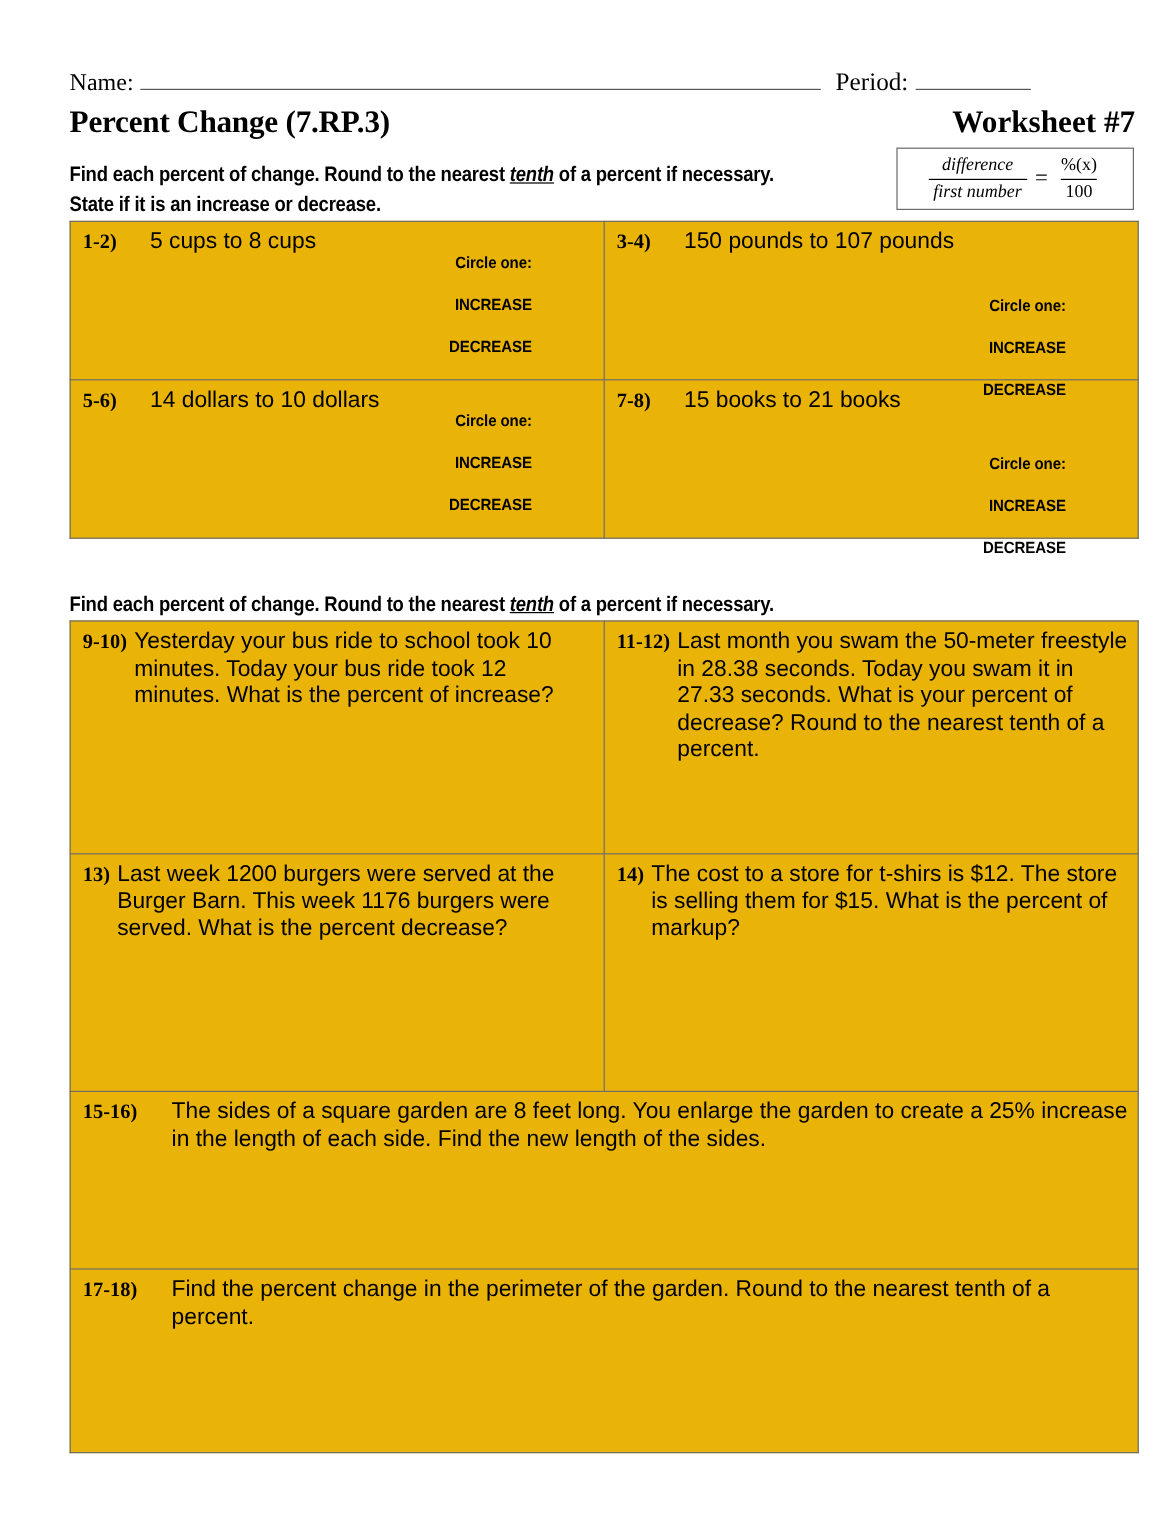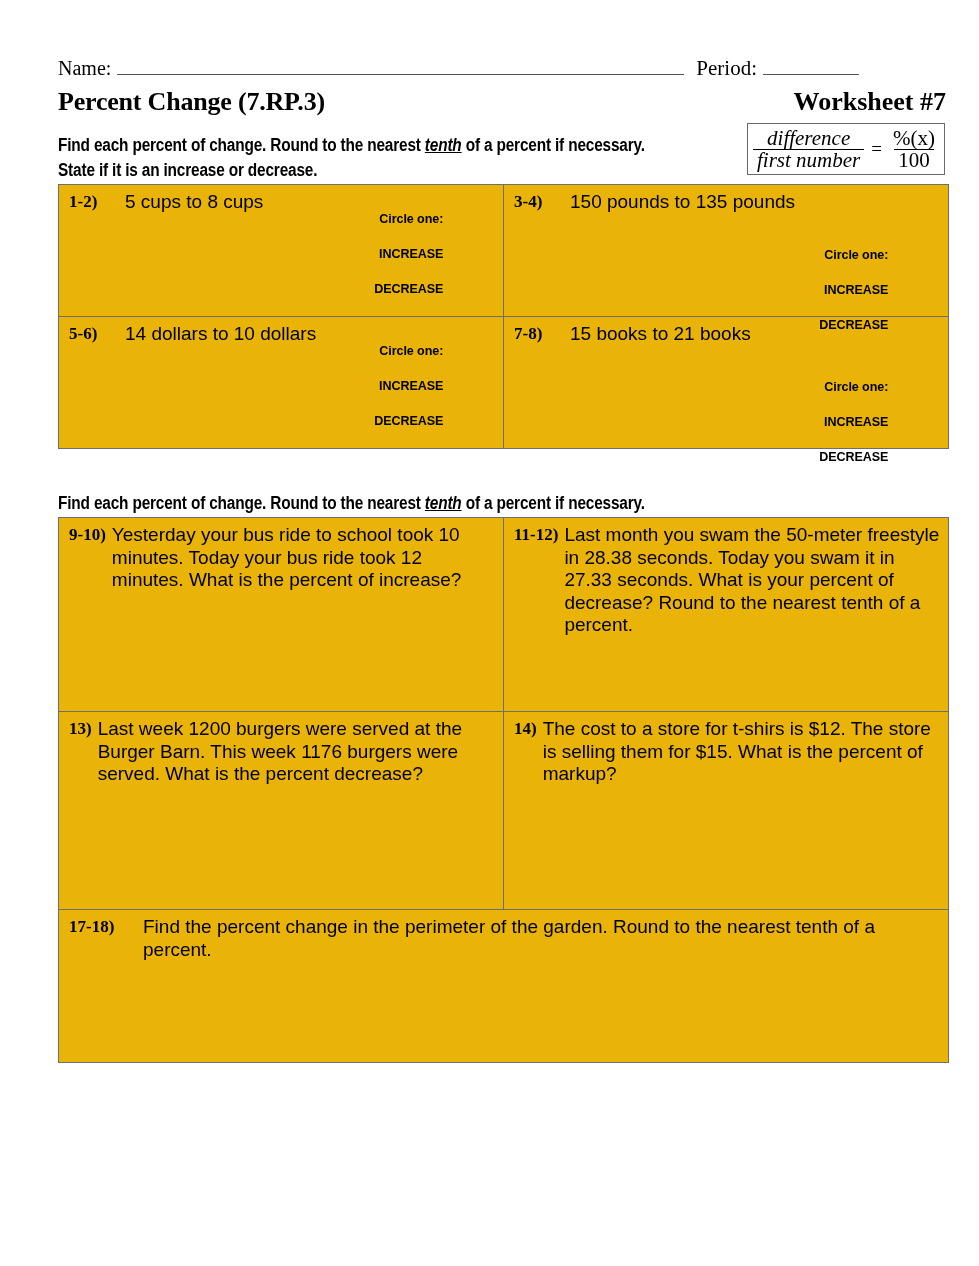--- a/index.html
+++ b/index.html
@@ -116,21 +116,21 @@
     align-items: center;
     justify-content: center;
     background: #fff;
   }
   .frac {
     display: inline-flex;
     flex-direction: column;
     align-items: center;
     font-family: "Liberation Serif", serif;
     font-style: italic;
-    font-size: 21px;
+    font-size: 15px;
     line-height: 19px;
   }
   .frac .num { padding: 0 4px 1px 4px; }
   .frac .den {
     padding: 1px 4px 0 4px;
     border-top: 1.4px solid #000;
   }
   .frac.upright { font-style: normal; }
   .eq {
     font-family: "Liberation Serif", serif;
@@ -268,21 +268,21 @@
             <span class="co-item">Circle one:</span>
             <span class="co-item">INCREASE</span>
             <span class="co-item">DECREASE</span>
           </div>
         </div>
       </td>
       <td style="width:444px;">
         <div class="prob short">
           <div class="prob-line">
             <span class="prob-num">3-4)</span>
-            <span class="prob-text">150 pounds to 135 pounds</span>
+            <span class="prob-text">150 pounds to 107 pounds</span>
           </div>
           <div class="circle-one pos-b">
             <span class="co-item">Circle one:</span>
             <span class="co-item">INCREASE</span>
             <span class="co-item">DECREASE</span>
           </div>
         </div>
       </td>
     </tr>
     <tr>
@@ -352,20 +352,30 @@
       <td>
         <div class="prob word">
           <div class="prob-line">
             <span class="prob-num">14)</span>
             <span class="prob-text">The cost to a store for t-shirs is $12. The store is selling them for $15. What is the percent of markup?</span>
           </div>
         </div>
       </td>
     </tr>
     <tr>
+      <td colspan="2" style="height:147px;">
+        <div class="prob wide">
+          <div class="prob-line">
+            <span class="prob-num">15-16)</span>
+            <span class="prob-text">The sides of a square garden are 8 feet long. You enlarge the garden to create a 25% increase in the length of each side. Find the new length of the sides.</span>
+          </div>
+        </div>
+      </td>
+    </tr>
+    <tr>
       <td colspan="2" style="height:152px;">
         <div class="prob wide">
           <div class="prob-line">
             <span class="prob-num">17-18)</span>
             <span class="prob-text">Find the percent change in the perimeter of the garden. Round to the nearest tenth of a percent.</span>
           </div>
         </div>
       </td>
     </tr>
   </tbody>

